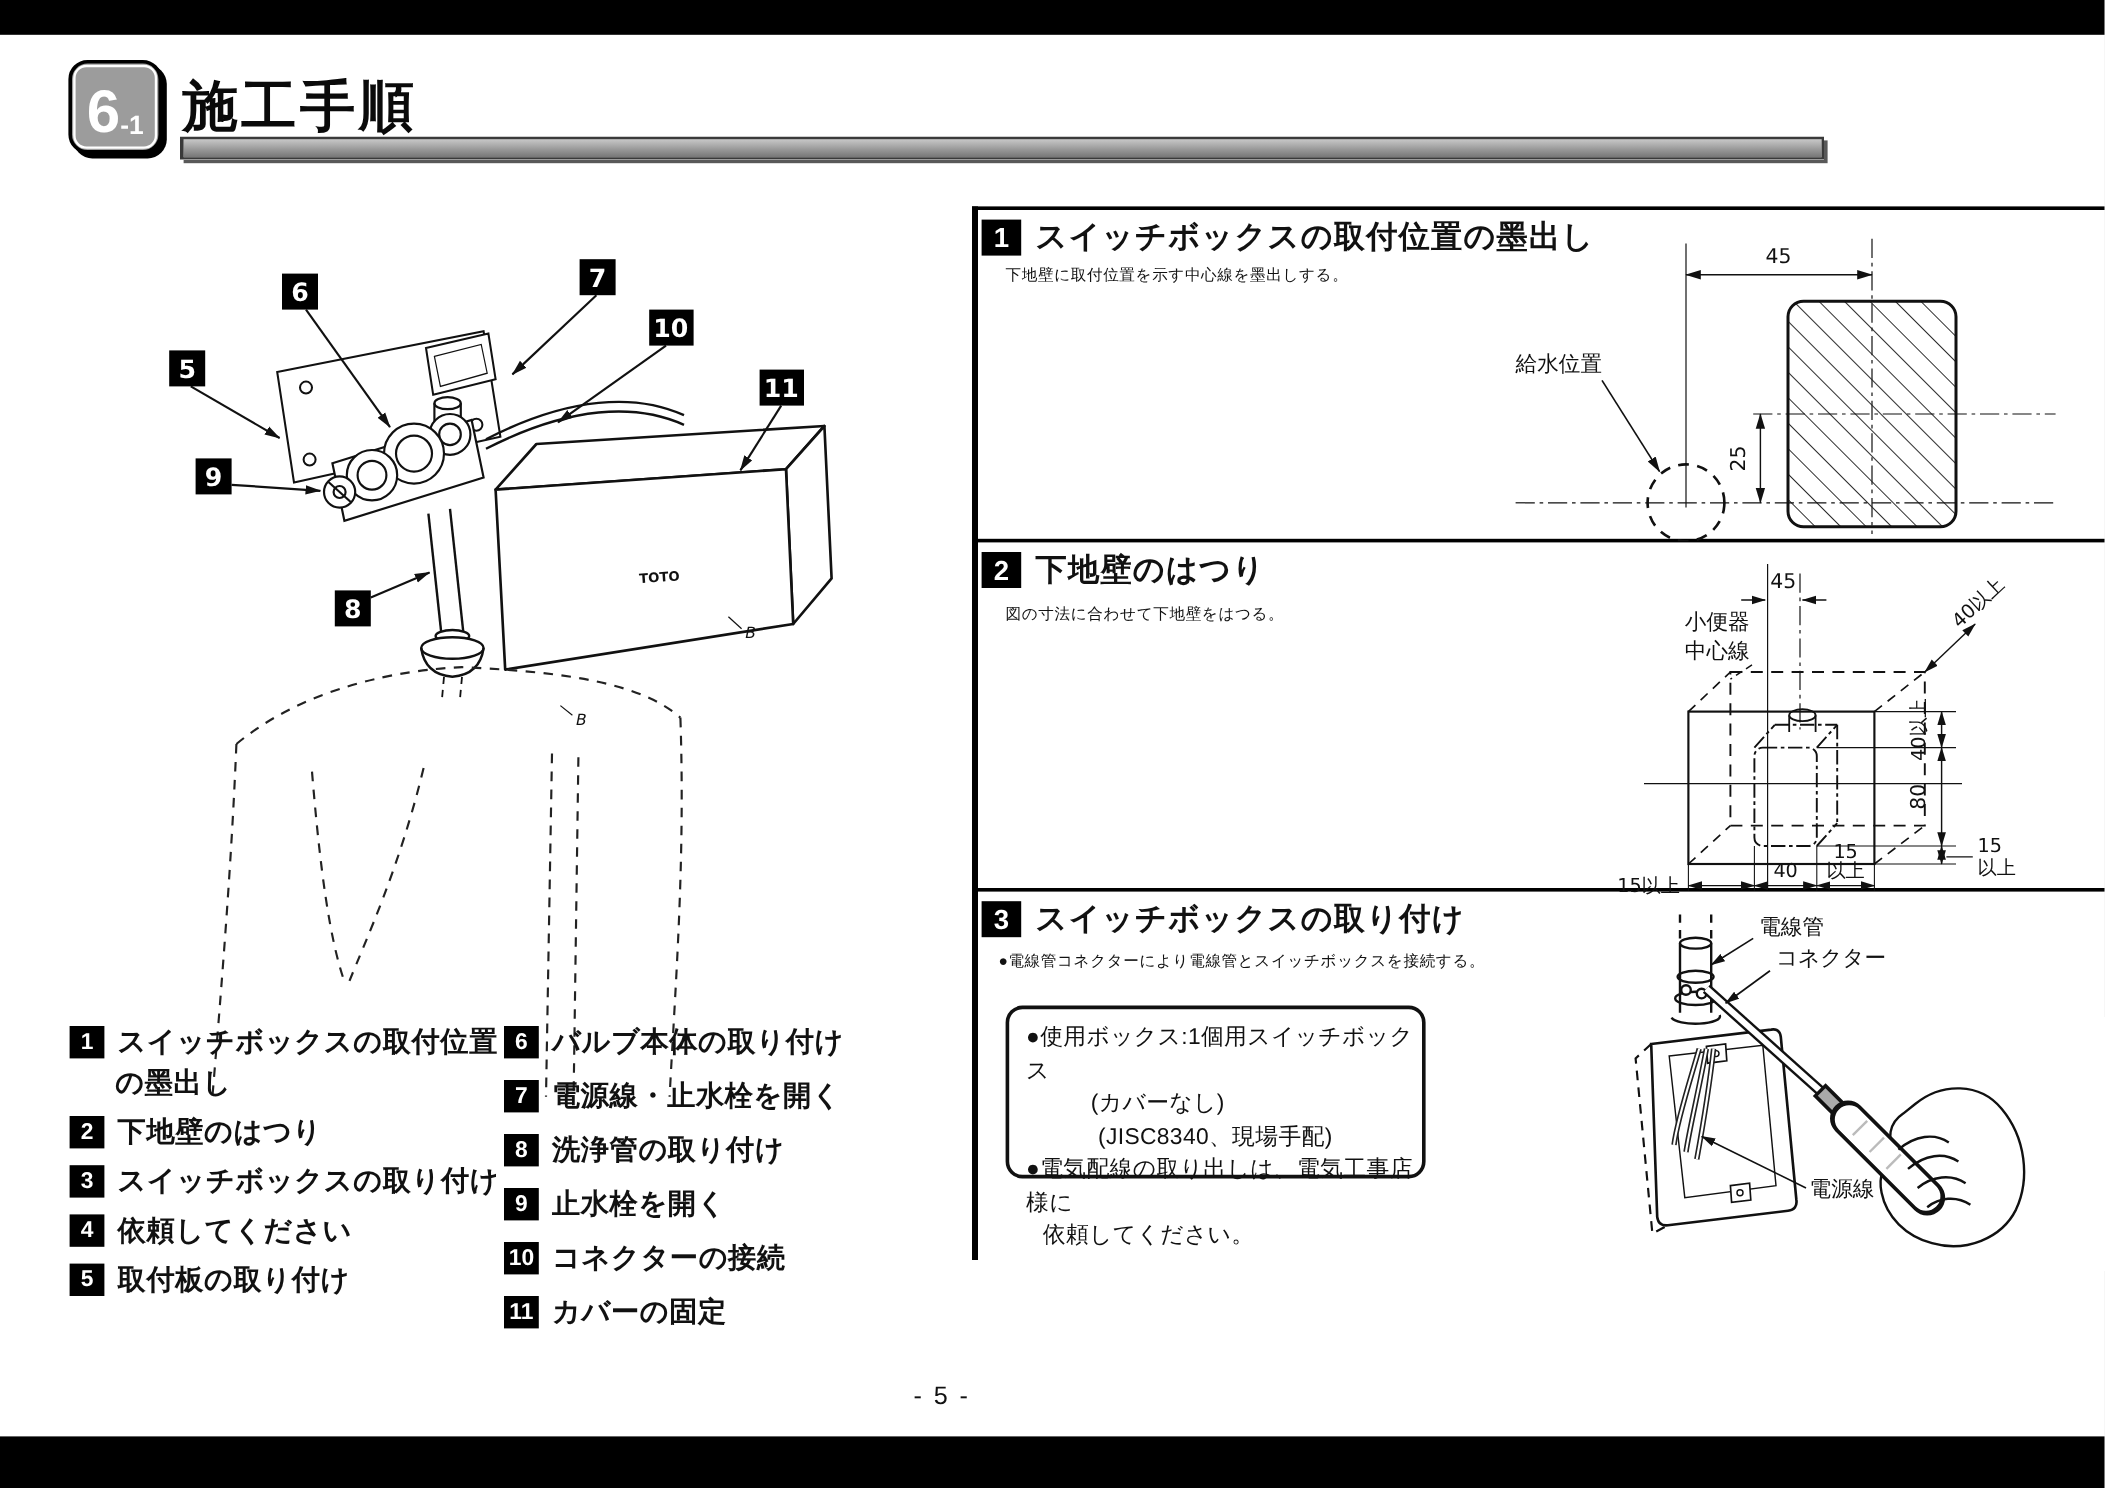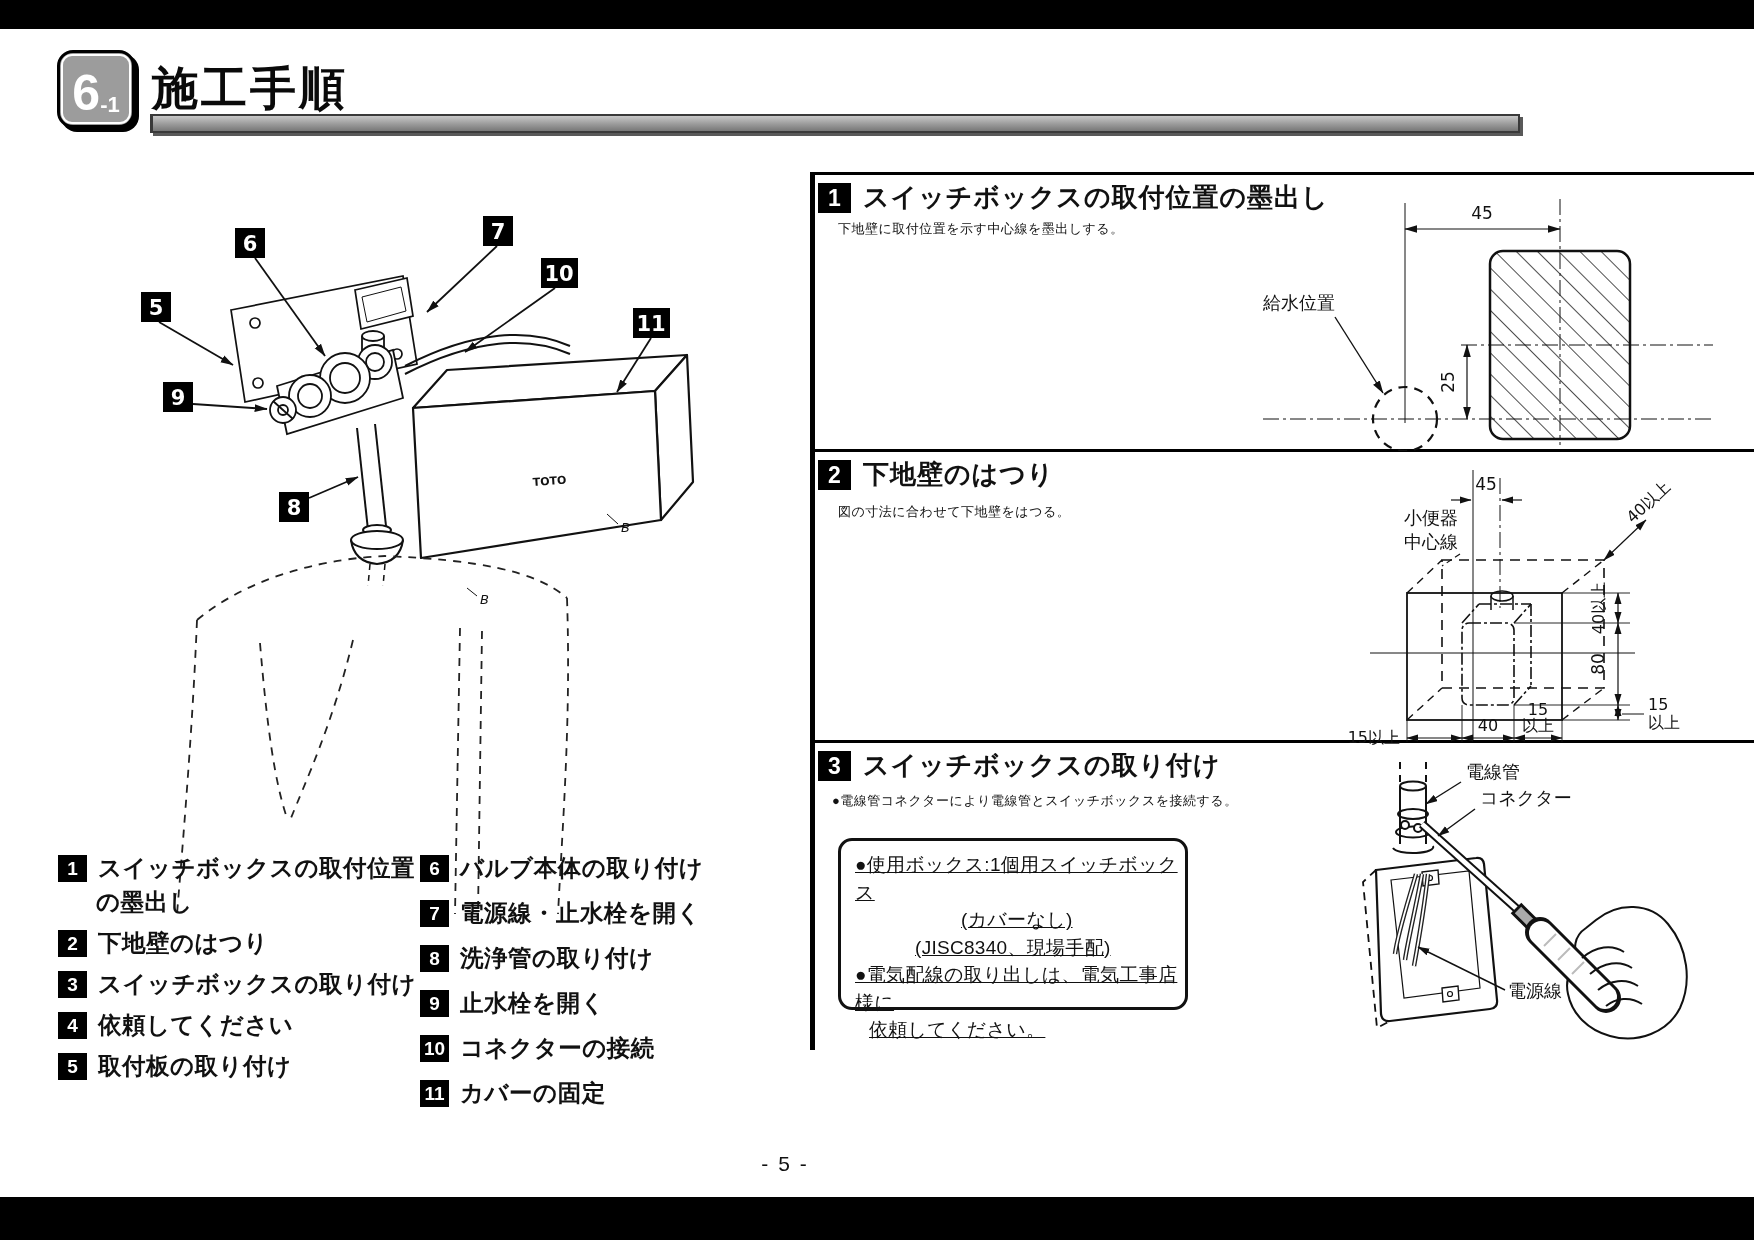--- a/index.html
+++ b/index.html
@@ -27,22 +27,22 @@
   .llab{font-size:23.5px;font-weight:700;line-height:32px;letter-spacing:0.5px;}
   .cont{margin-left:38px;margin-top:-7px;}
   
   .vline{position:absolute;left:810px;top:172px;width:5px;height:878px;background:#000;}
   .sec-rule{position:absolute;left:810px;width:944px;height:3px;background:#000;}
   .sec-head{position:absolute;display:flex;gap:12px;align-items:center;}
   .snum{flex:0 0 auto;min-width:29px;height:30px;padding:0 2px;background:#000;color:#fff;
         font-size:23px;font-weight:700;line-height:30px;text-align:center;}
   .stitle{font-size:26px;font-weight:700;letter-spacing:1px;text-align:right;}
   .sbody{position:absolute;font-size:13px;font-weight:500;letter-spacing:0.5px;}
-  .note-box{position:absolute;left:838px;top:838px;width:350px;height:172px;
-            border:3px solid #111;border-radius:14px;padding:10px 0 0 14px;box-sizing:border-box;text-decoration:underline;}
+  .note-box{position:absolute;left:838px;top:838px;width:350px;height:144px;
+            border:3px solid #111;border-radius:14px;padding:10px 0 0 14px;box-sizing:border-box;}
   .note-line{font-size:19px;font-weight:500;line-height:27.5px;letter-spacing:0.3px;}
   .pagenum{position:absolute;left:705px;top:1152px;width:160px;text-align:center;
            font-size:21px;font-weight:500;letter-spacing:2px;}
   svg{font-family:"DejaVu Sans","Liberation Sans",sans-serif;}
   svg text{fill:#111;}
   .dimt{font-size:17px;}
   .dims{font-size:16px;}
   .lblt{font-size:18px;font-weight:500;}
   .cnum{fill:#fff;font-size:21px;font-weight:700;text-anchor:middle;}
 </style>
@@ -335,21 +335,21 @@
   </svg>
 
   <div class="sec-head" style="left:818px;top:748px;">
     <span class="snum">3</span>
     <span class="stitle">スイッチボックスの取り付け</span>
   </div>
   <div class="sbody" style="left:832px;top:792px;">●電線管コネクターにより電線管とスイッチボックスを接続する。</div>
 
   <div class="note-box">
     <div class="note-line">●使用ボックス:1個用スイッチボックス</div>
-    <div class="note-line" style="margin-left:106px;">(カバーなし)</div>
+    <div class="note-line" style="margin-left:54px;">(カバーなし)</div>
     <div class="note-line" style="margin-left:60px;">(JISC8340、現場手配)</div>
     <div class="note-line">●電気配線の取り出しは、電気工事店様に</div>
     <div class="note-line" style="margin-left:14px;">依頼してください。</div>
   </div>
 
   <svg class="abs" style="left:1358px;top:752px;" width="394" height="300" viewBox="0 0 394 300">
     <defs>
       <marker id="arr3" viewBox="0 0 10 6" refX="9.5" refY="3" markerWidth="12" markerHeight="8" orient="auto-start-reverse" markerUnits="userSpaceOnUse">
           <path d="M0,0L10,3L0,6Z" fill="#111"></path>
         </marker>

